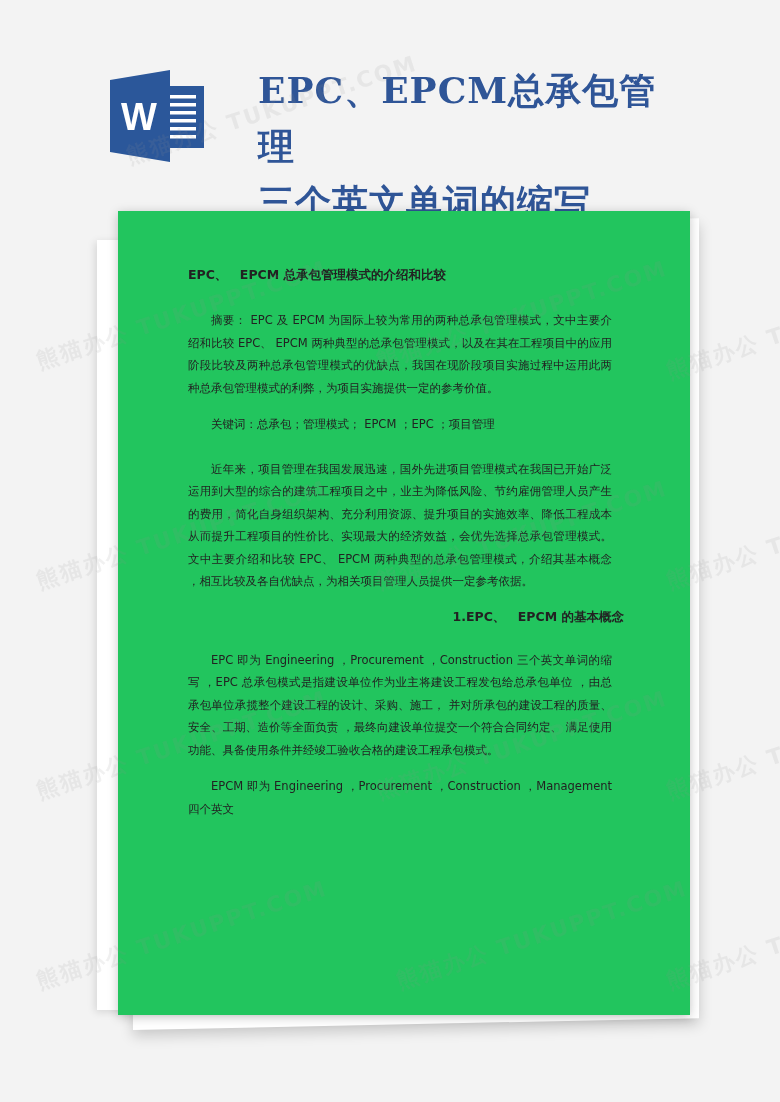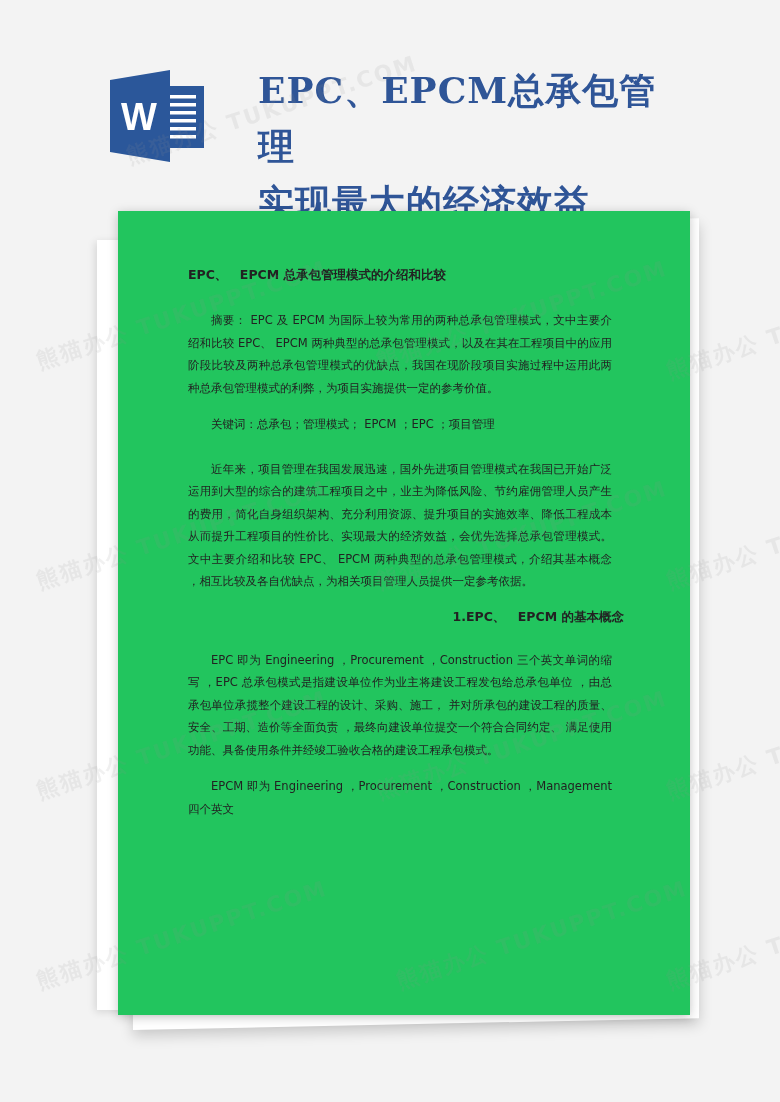--- a/index.html
+++ b/index.html
@@ -56,21 +56,21 @@
       <rect x="58" y="43" width="30" height="3.5"></rect>
       <rect x="58" y="51" width="30" height="3.5"></rect>
       <rect x="58" y="59" width="30" height="3.5"></rect>
       <rect x="58" y="67" width="30" height="3.5"></rect>
     </g>
     <polygon points="2,12 62,2 62,94 2,84" fill="#2b579a"></polygon>
     <text x="31" y="62" text-anchor="middle" fill="#ffffff" font-family="Liberation Sans, sans-serif" font-weight="bold" font-size="38">W</text>
   </svg>
   <div class="doc-title">
     <div>EPC、EPCM总承包管理</div>
-    <div>实现最大的经济效益</div>
+    <div>三个英文单词的缩写</div>
   </div>
 </div>
 
 <div class="sheet-back2"></div>
 <div class="sheet-back1"></div>
 
 <div class="paper">
   <div class="content">
     <div class="doc-heading">EPC、　EPCM 总承包管理模式的介绍和比较</div>
     <p class="para">摘要： EPC 及 EPCM 为国际上较为常用的两种总承包管理模式，文中主要介绍和比较 EPC、 EPCM 两种典型的总承包管理模式，以及在其在工程项目中的应用阶段比较及两种总承包管理模式的优缺点，我国在现阶段项目实施过程中运用此两种总承包管理模式的利弊，为项目实施提供一定的参考价值。</p>

